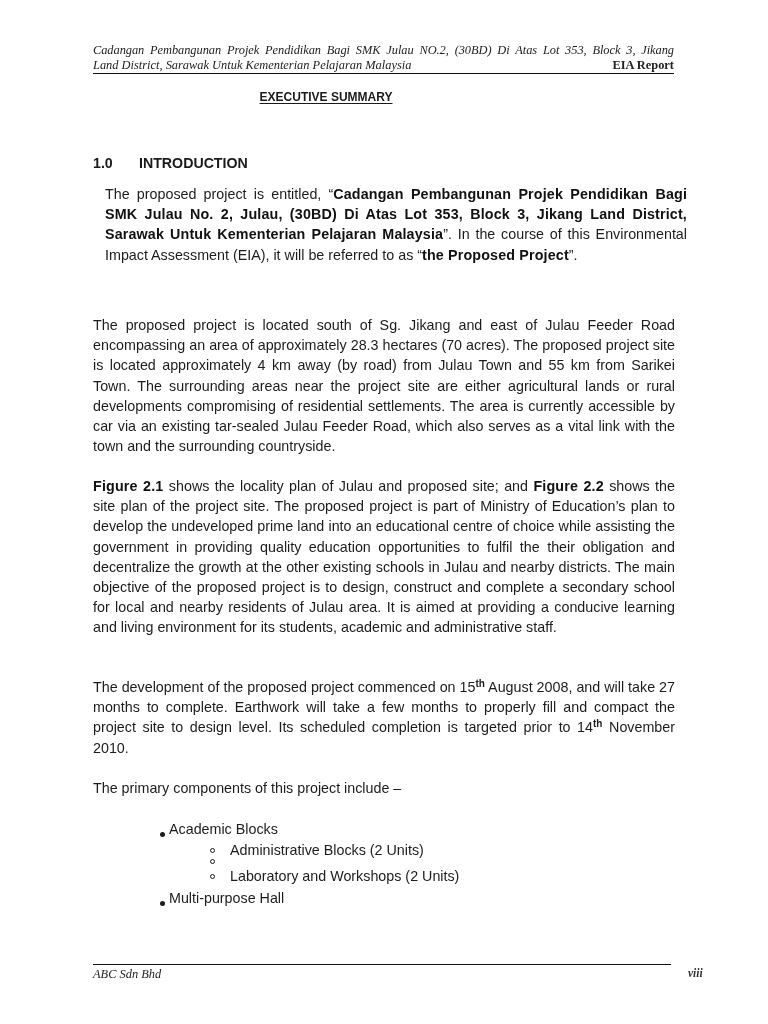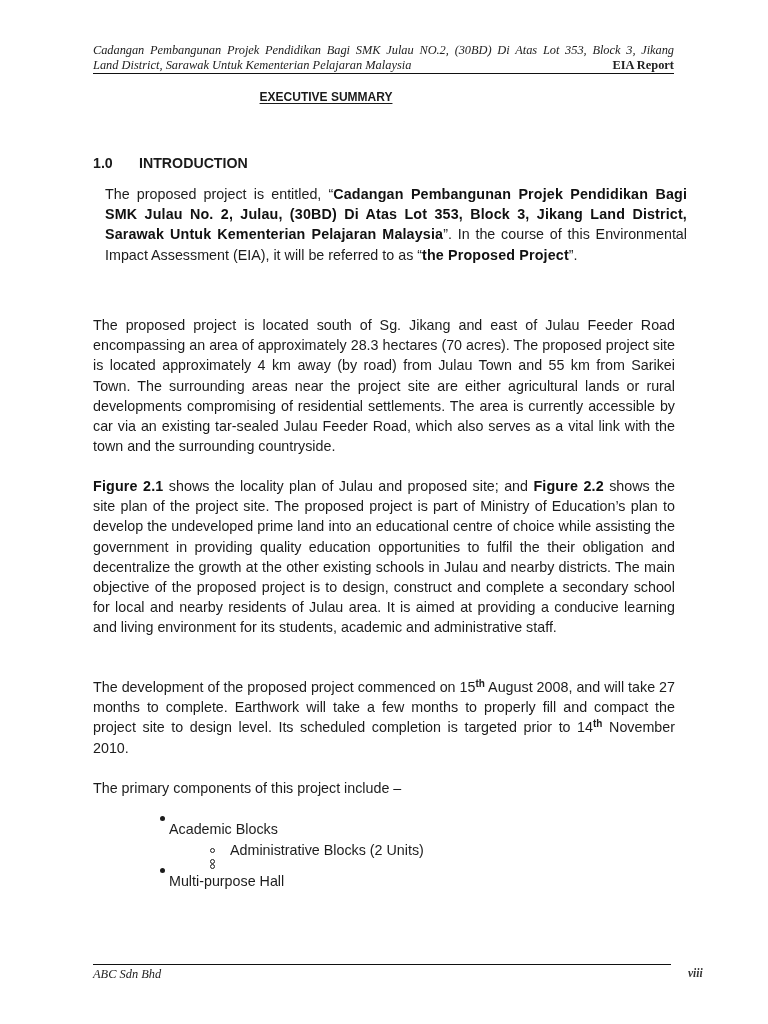--- a/index.html
+++ b/index.html
@@ -100,21 +100,21 @@
     }
     .bullet-list {
       position: absolute;
       left: 160px;
       top: 819px;
       font-family: "Liberation Sans", sans-serif;
       font-size: 14.3px;
       line-height: 21.2px;
       color: #1c1c1c;
     }
-    .bullet-item { display: flex; align-items: flex-start; }
+    .bullet-item { display: flex; align-items: flex-end; }
     .bullet-item .dot {
       display: inline-block;
       width: 5px;
       height: 5px;
       border-radius: 50%;
       background: #1c1c1c;
       margin-right: 4px;
       position: relative;
       top: -3px;
     }
@@ -202,20 +202,21 @@
   </div>
   <div class="sub-item">
     <span class="circle"></span>
     <span>Administrative Blocks (2 Units)</span>
   </div>
   <div class="sub-item">
     <span class="circle"></span>
   </div>
   <div class="sub-item">
     <span class="circle"></span>
+    <span>Laboratory and Workshops (2 Units)</span>
   </div>
   <div class="bullet-item">
     <span class="dot"></span>
     <span>Multi-purpose Hall</span>
   </div>
 </div>
 
 <div class="footer-rule"></div>
 <div class="footer-company">ABC Sdn Bhd</div>
 <div class="footer-page">viii</div>

